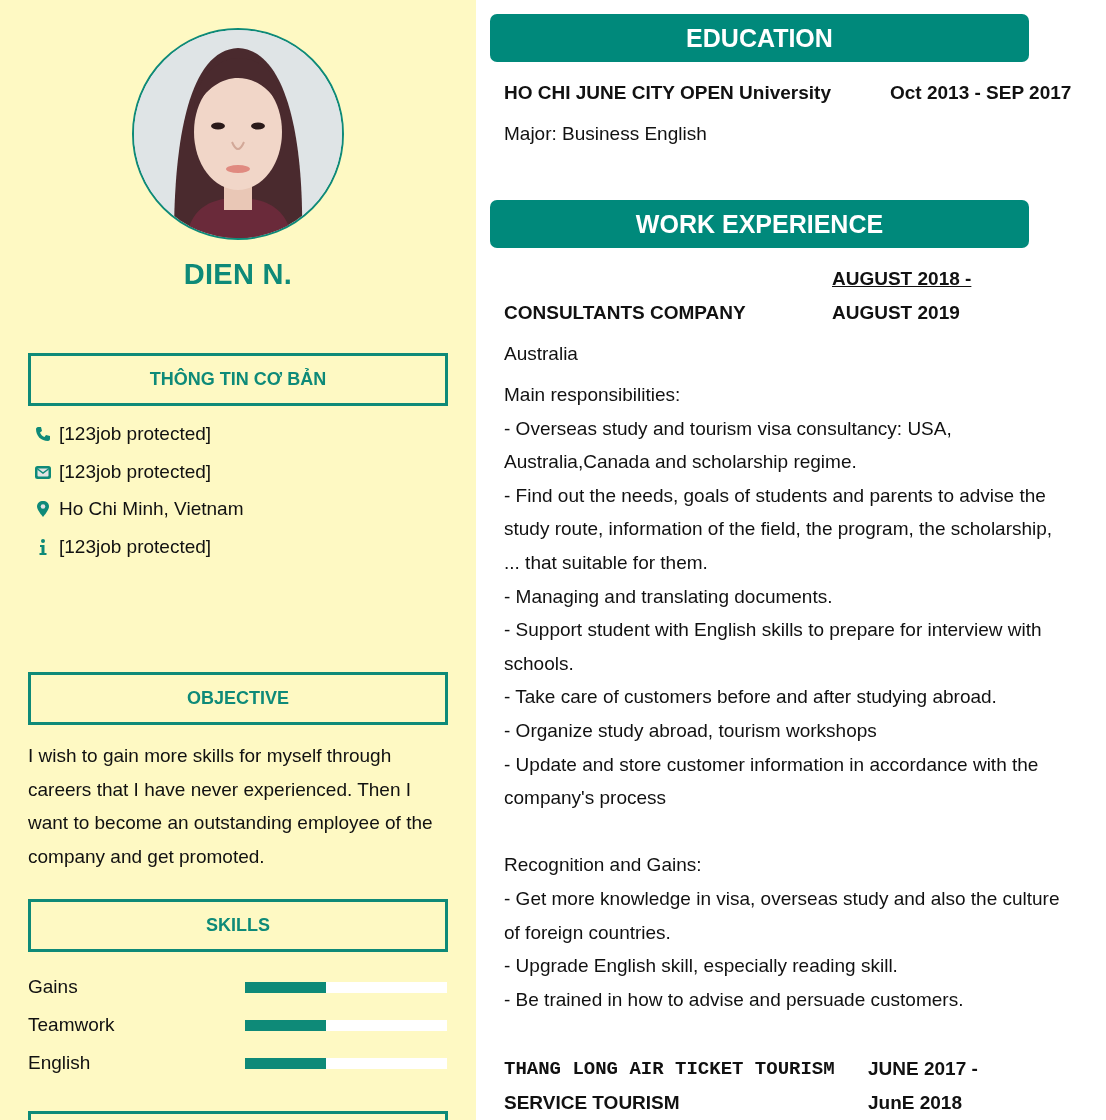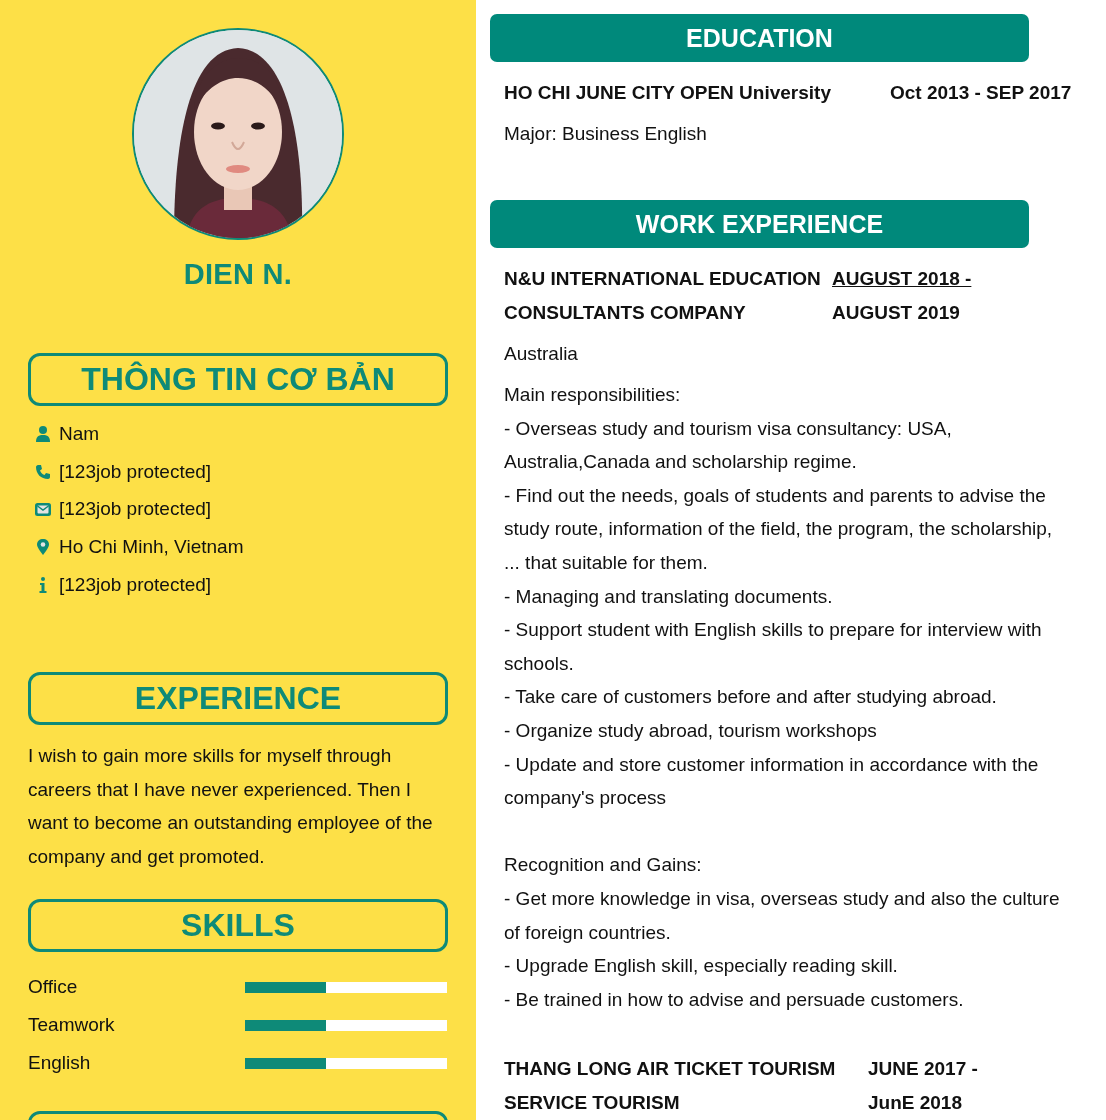--- a/index.html
+++ b/index.html
@@ -1,30 +1,30 @@
 <!DOCTYPE html>
 <html><head>
 <meta charset="utf-8">
 <style>
   * { box-sizing: border-box; margin: 0; padding: 0; }
   html, body { width: 1106px; height: 1120px; overflow: hidden; background: #ffffff; }
   body { font-family: "Liberation Sans", "DejaVu Sans", sans-serif; color: #111; position: relative; }
 
-  .left { position: absolute; left: 0; top: 0; width: 476px; height: 1120px; background: #fde047; }
+  .left { position: absolute; left: 0; top: 0; width: 476px; height: 1120px; background: #fef9c3; }
   .right { position: absolute; left: 476px; top: 0; width: 630px; height: 1120px; background: #ffffff; }
 
   .avatar { position: absolute; left: 132px; top: 28px; width: 212px; height: 212px; border-radius: 50%;
             border: 2px solid #0e8a78; overflow: hidden; background: #dfe3e6; }
   .avatar svg { display: block; }
 
   .name { position: absolute; left: 0; width: 476px; top: 258px; text-align: center; font-weight: bold;
           font-size: 29px; color: #0e8a78; letter-spacing: 0.3px; }
 
   .box-title { position: absolute; left: 28px; width: 420px; height: 53px; border: 3px solid #0e8a78;
-               border-radius: 12px; text-align: center; font-weight: bold; font-size: 32px; color: #0e8a78;
+               border-radius: 0; text-align: center; font-weight: bold; font-size: 18px; color: #0e8a78;
                line-height: 47px; }
 
   .info-list { position: absolute; left: 33px; top: 415px; width: 420px; }
   .info-row { display: flex; align-items: center; height: 37.8px; font-size: 19px; color: #111; }
   .info-row .ic { width: 20px; height: 20px; margin-right: 6px; display: flex; align-items: center; justify-content: center; }
 
   .objective { position: absolute; left: 28px; top: 739px; width: 420px; font-size: 19px; line-height: 33.6px; color: #111; }
 
   .skills { position: absolute; left: 28px; top: 968px; width: 420px; }
   .skill-row { display: flex; align-items: center; height: 38px; font-size: 19px; }
@@ -58,29 +58,20 @@
     </svg>
   </div>
 
   <div class="name">DIEN N.</div>
 
   <div class="box-title" style="top:353px;">THÔNG TIN CƠ BẢN</div>
 
   <div class="info-list">
     <div class="info-row">
       <span class="ic">
-        <svg width="16" height="18" viewBox="0 0 16 18">
-            <circle cx="8" cy="5" r="4" fill="#0e8a78"></circle>
-            <path d="M1 17 C1 11 4 10 8 10 C12 10 15 11 15 17 Z" fill="#0e8a78"></path>
-          </svg>
-      </span>
-      <span>Nam</span>
-    </div>
-    <div class="info-row">
-      <span class="ic">
         <svg width="16" height="16" viewBox="0 0 16 16">
             <path d="M3 1 L6 1 L7 5 L5 6.5 C6 9 7 10 9.5 11 L11 9 L15 10 L15 13 C15 14 14 15 13 15 C6 15 1 10 1 3 C1 2 2 1 3 1 Z" fill="#0e8a78"></path>
           </svg>
       </span>
       <span>[123job protected]</span>
     </div>
     <div class="info-row">
       <span class="ic">
         <svg width="18" height="16" viewBox="0 0 18 16">
             <rect x="1" y="2" width="16" height="13" rx="2.5" fill="#0e8a78"></rect>
@@ -103,27 +94,27 @@
       <span class="ic">
         <svg width="10" height="18" viewBox="0 0 10 18">
             <circle cx="5" cy="3" r="2" fill="#0e8a78"></circle>
             <path d="M2 7 L6.5 7 L6.5 15 L8.5 15 L8.5 17 L1.5 17 L1.5 15 L3.5 15 L3.5 9 L2 9 Z" fill="#0e8a78"></path>
           </svg>
       </span>
       <span>[123job protected]</span>
     </div>
   </div>
 
-  <div class="box-title" style="top:672px;">EXPERIENCE</div>
+  <div class="box-title" style="top:672px;">OBJECTIVE</div>
   <div class="objective">I wish to gain more skills for myself through careers that I have never experienced. Then I want to become an outstanding employee of the company and get promoted.</div>
 
   <div class="box-title" style="top:899px;">SKILLS</div>
   <div class="skills">
     <div class="skill-row">
-      <span class="label">Office</span>
+      <span class="label">Gains</span>
       <span class="bar">
           <span class="fill" style="width:40%;"></span>
         </span>
     </div>
     <div class="skill-row">
       <span class="label">Teamwork</span>
       <span class="bar">
           <span class="fill" style="width:40%;"></span>
         </span>
     </div>
@@ -139,21 +130,20 @@
 </div>
 
 <div class="right">
   <div class="band" style="top:14px;">EDUCATION</div>
   <div class="row-bold" style="left:28px; top:82px;">HO CHI JUNE CITY OPEN University</div>
   <div class="row-bold" style="left:414px; top:82px;">Oct 2013 - SEP 2017</div>
   <div class="txt" style="left:28px; top:123px;">Major: Business English</div>
 
   <div class="band" style="top:200px;text-align:center;">WORK EXPERIENCE</div>
 
-  <div class="row-bold" style="left:28px; top:268px;">N&amp;U INTERNATIONAL EDUCATION</div>
   <div class="row-bold" style="left:356px; top:268px;text-decoration:underline;">AUGUST 2018 -</div>
   <div class="row-bold" style="left:28px; top:302px;">CONSULTANTS COMPANY</div>
   <div class="row-bold" style="left:356px; top:302px;">AUGUST 2019</div>
   <div class="txt" style="left:28px; top:343px;">Australia</div>
   <div class="para" style="top:378px;">Main responsibilities:
  - Overseas study and tourism visa consultancy: USA,
 Australia,Canada and scholarship regime.
 - Find out the needs, goals of students and parents to advise the
 study route, information of the field, the program, the scholarship,
 ...  that suitable for them.
@@ -164,17 +154,17 @@
 - Organize study abroad, tourism workshops
 - Update and store customer information in accordance with the
 company's process
 
 Recognition and Gains:
 - Get more knowledge in visa, overseas study and also the culture
 of foreign countries.
 - Upgrade English skill, especially reading skill.
 - Be trained in how to advise and persuade customers.</div>
 
-  <div class="row-bold" style="left:28px; top:1058px;">THANG LONG AIR TICKET TOURISM</div>
+  <div class="row-bold" style="left:28px; top:1058px;font-family:Liberation Mono, monospace;">THANG LONG AIR TICKET TOURISM</div>
   <div class="row-bold" style="left:392px; top:1058px;">JUNE 2017 -</div>
   <div class="row-bold" style="left:28px; top:1092px;">SERVICE TOURISM</div>
   <div class="row-bold" style="left:392px; top:1092px;">JunE 2018</div>
 </div>
 
 </body></html>

